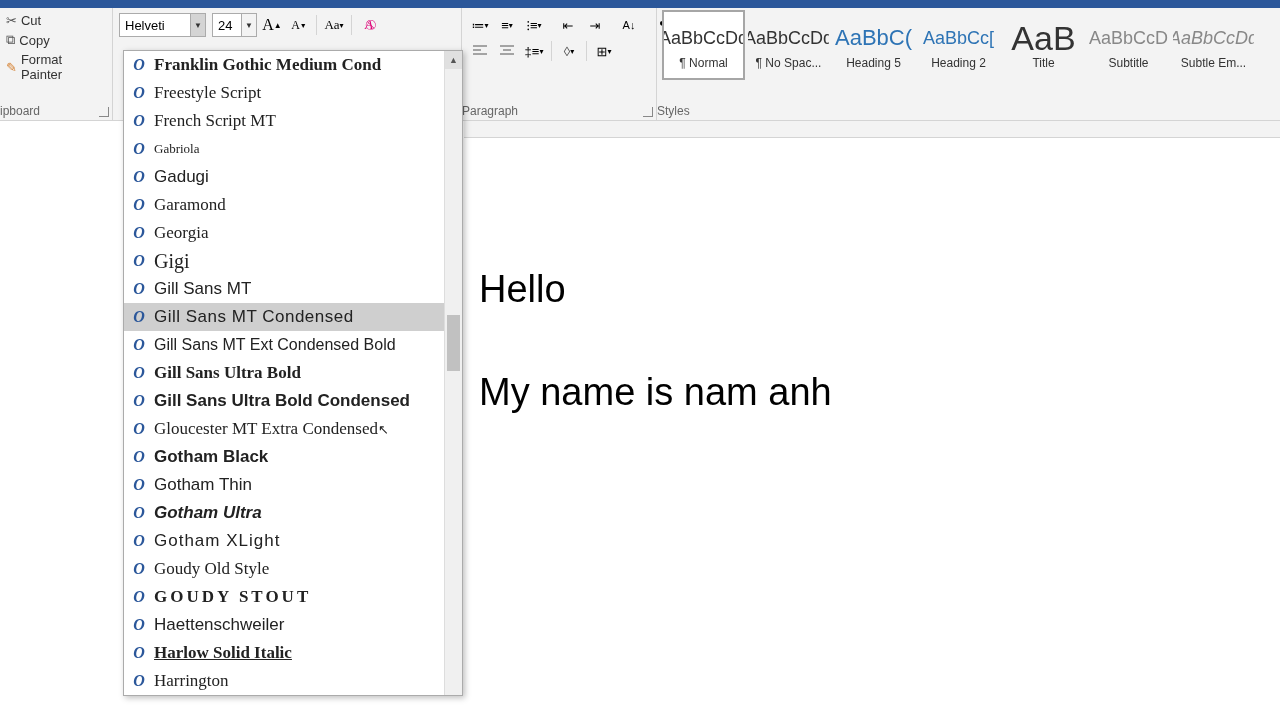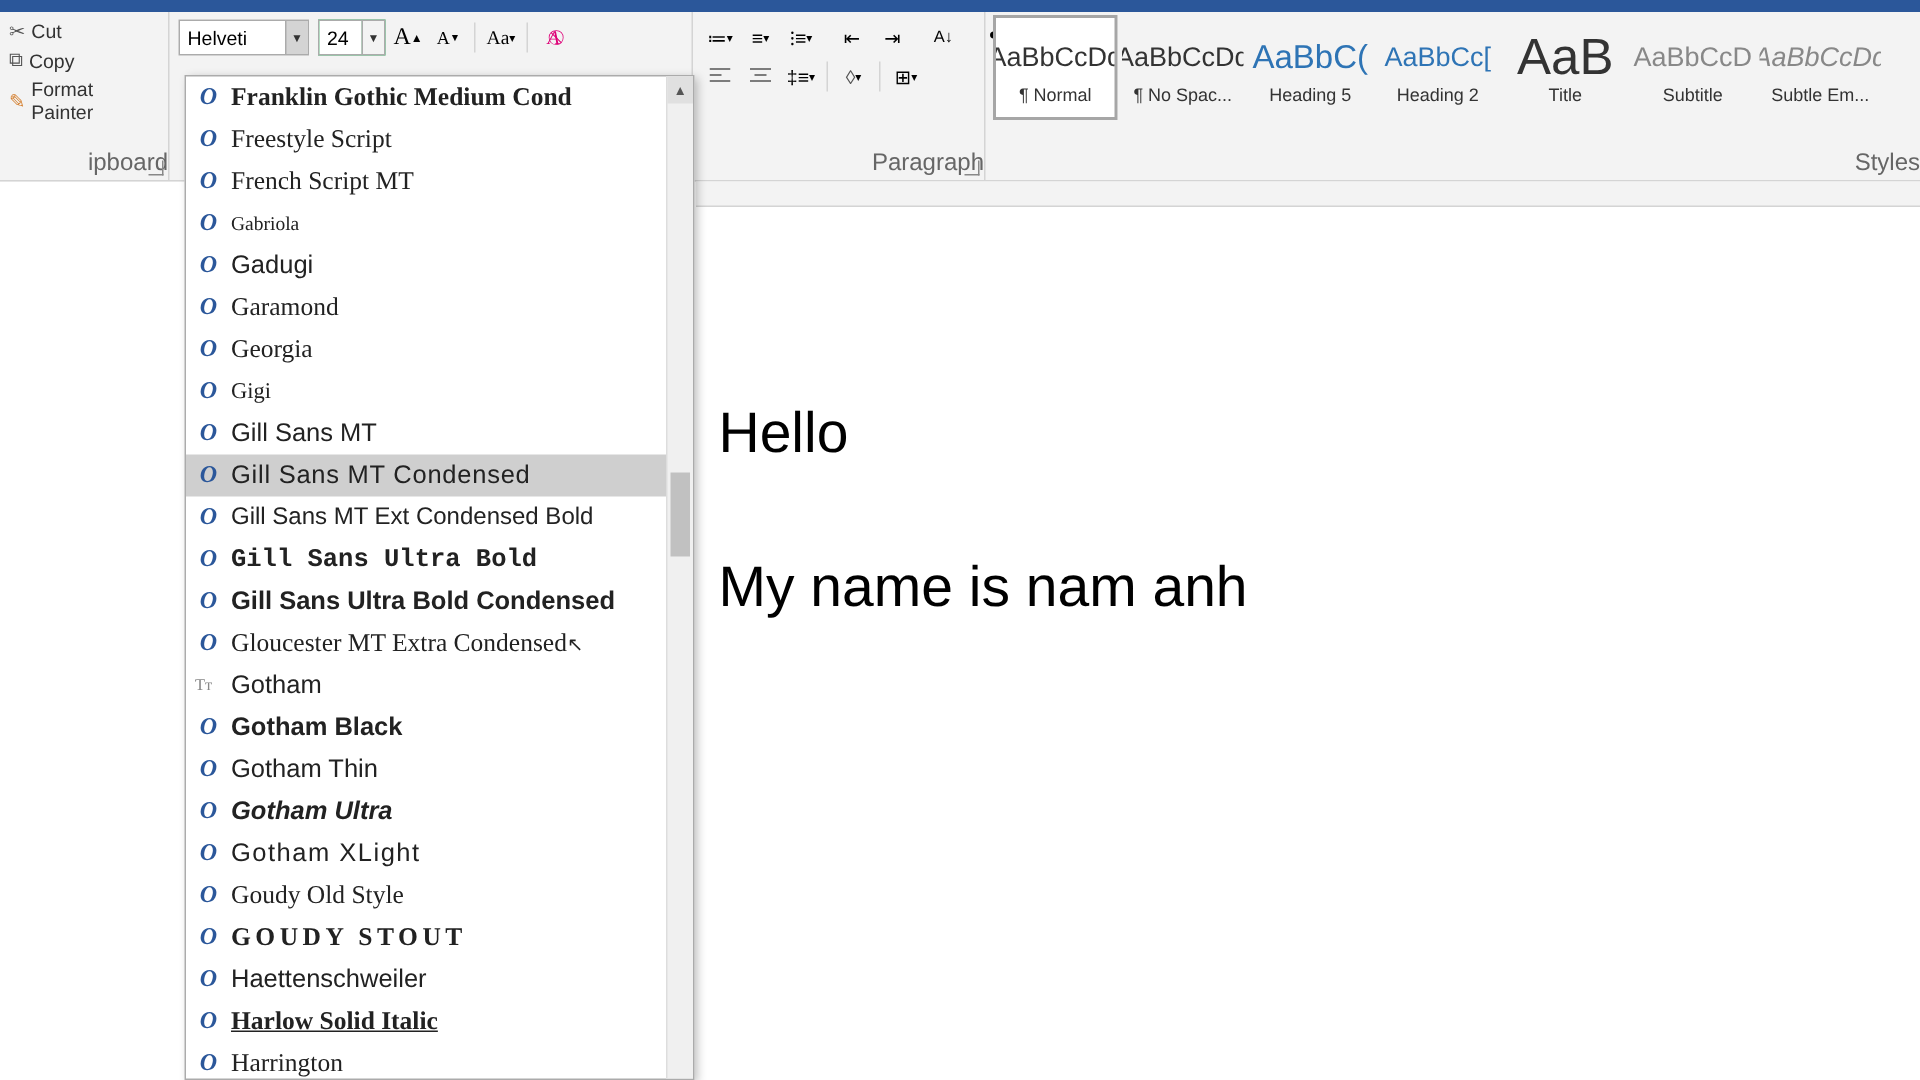--- a/index.html
+++ b/index.html
@@ -4,21 +4,21 @@
 <style>
 * { margin:0; padding:0; box-sizing:border-box; font-family:'Segoe UI',Tahoma,sans-serif; }
 body { background:#fff; width:1280px; height:720px; overflow:hidden; }
 
 .titlebar { height:8px; background:#2b579a; }
 
 .ribbon { background:#f3f3f3; border-bottom:1px solid #d4d4d4; height:113px; display:flex; position:relative; }
 
 .clipboard-group { width:112px; padding:3px 0 0 0; position:relative; }
 .clip-btn { display:flex; align-items:center; gap:4px; font-size:13px; color:#333; padding:2px 6px; cursor:pointer; }
-.group-label { position:absolute; bottom:0; left:0; right:0; text-align:right; font-size:16px; color:#666; padding:2px 0; }
+.group-label { position:absolute; bottom:0; left:0; right:0; text-align:left; font-size:12px; color:#666; padding:2px 0; }
 .launcher { position:absolute; bottom:3px; right:3px; width:10px; height:10px; border-right:1px solid #888; border-bottom:1px solid #888; cursor:pointer; }
 
 .font-group { border-left:1px solid #d4d4d4; border-right:1px solid #d4d4d4; width:350px; padding:4px 6px; position:relative; }
 .row { display:flex; gap:3px; align-items:center; height:26px; }
 .font-box { display:flex; border:1px solid #ababab; background:#fff; height:24px; }
 .font-box input { border:none; outline:none; font-size:13px; padding:0 5px; width:70px; }
 .font-box .combo-btn { width:15px; background:#d4d4d4; border-left:1px solid #ababab; display:flex; align-items:center; justify-content:center; font-size:8px; color:#333; cursor:pointer; }
 .size-box { display:flex; border:1px solid #ababab; background:#22c55e; height:24px; margin-left:3px;}
 .size-box input { border:none; outline:none; font-size:13px; padding:0 5px; width:28px; }
 .size-box .combo-btn { width:15px; background:#f3f3f3; border-left:1px solid #ababab; display:flex; align-items:center; justify-content:center; font-size:8px; color:#333; cursor:pointer;}
@@ -198,50 +198,46 @@
     <div class="fitem">
       <span class="oic">O</span>
       <span class="fname" style="font-family:Garamond,serif;">Garamond</span>
     </div>
     <div class="fitem">
       <span class="oic">O</span>
       <span class="fname" style="font-family:Georgia,serif;">Georgia</span>
     </div>
     <div class="fitem">
       <span class="oic">O</span>
-      <span class="fname" style="font-family:'Brush Script MT',cursive;font-size:15px;">Gigi</span>
+      <span class="fname" style="font-family:'Brush Script MT',cursive;font-size:20px;">Gigi</span>
     </div>
     <div class="fitem">
       <span class="oic">O</span>
       <span class="fname" style="font-family:'Gill Sans','Gill Sans MT',sans-serif;">Gill Sans MT</span>
     </div>
     <div class="fitem hl">
       <span class="oic">O</span>
       <span class="fname" style="font-family:'Gill Sans','Gill Sans MT',sans-serif;letter-spacing:0.5px;">Gill Sans MT Condensed</span>
     </div>
     <div class="fitem">
       <span class="oic">O</span>
       <span class="fname" style="font-family:Impact,sans-serif;font-stretch:condensed;font-size:16px;">Gill Sans MT Ext Condensed Bold</span>
     </div>
     <div class="fitem">
       <span class="oic">O</span>
-      <span class="fname" style="font-family:Liberation Mono, monospace;font-weight:900;">Gill Sans Ultra Bold</span>
+      <span class="fname" style="font-family:Liberation Serif, serif;font-weight:900;">Gill Sans Ultra Bold</span>
     </div>
     <div class="fitem">
       <span class="oic">O</span>
       <span class="fname" style="font-family:Arial Black,sans-serif;font-weight:900;font-stretch:condensed;">Gill Sans Ultra Bold Condensed</span>
     </div>
     <div class="fitem">
       <span class="oic">O</span>
       <span class="fname" style="font-family:'Times New Roman',serif;">Gloucester MT Extra Condensed</span> 
       <span style="font-size:13px;">↖</span>
-    </div>
-    <div class="fitem">
-      <span class="tt">Ƭᴛ</span>
-      <span class="fname" style="font-family:Gotham,Arial,sans-serif;">Gotham</span>
     </div>
     <div class="fitem">
       <span class="oic">O</span>
       <span class="fname" style="font-family:Gotham,Arial,sans-serif;font-weight:900;">Gotham Black</span>
     </div>
     <div class="fitem">
       <span class="oic">O</span>
       <span class="fname" style="font-family:Gotham,Arial,sans-serif;font-weight:200;">Gotham Thin</span>
     </div>
     <div class="fitem">

